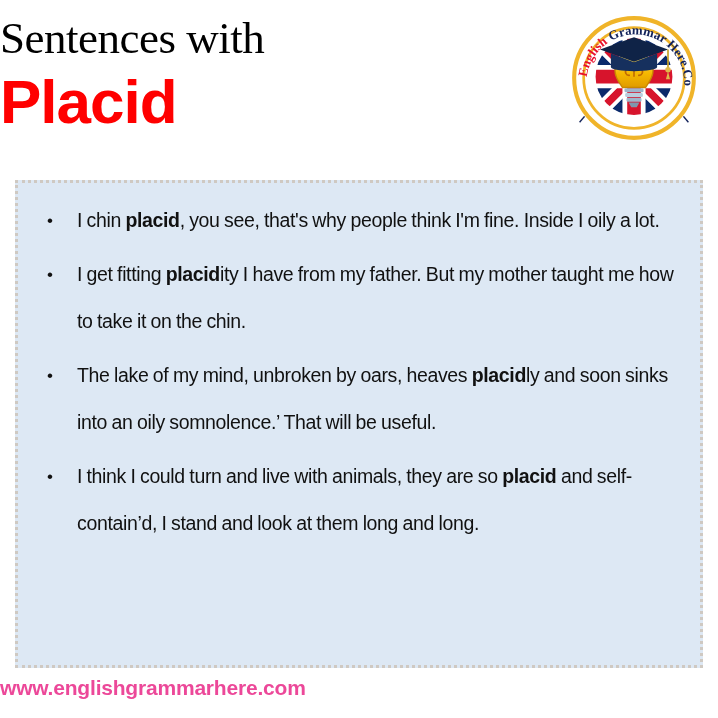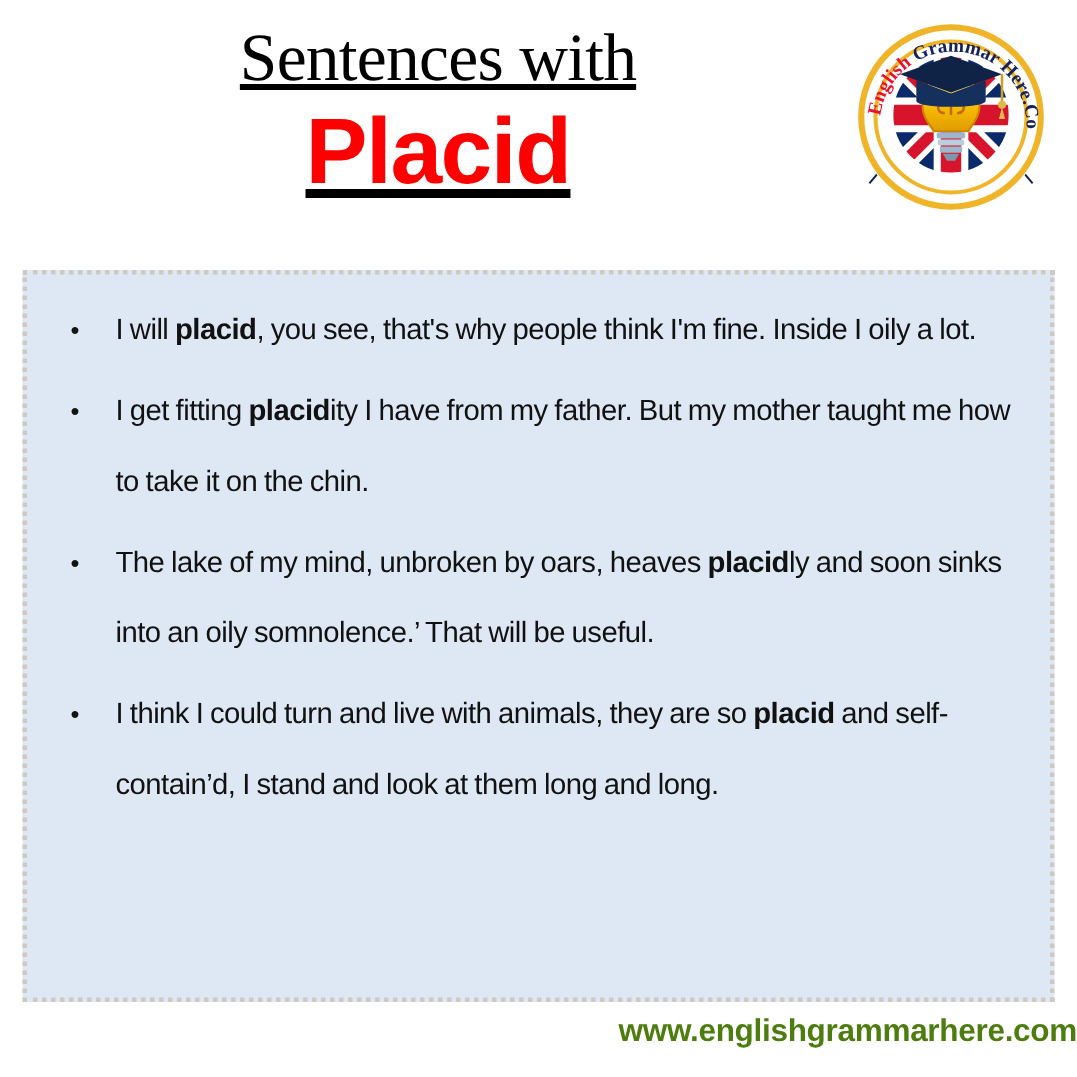--- a/index.html
+++ b/index.html
@@ -17,25 +17,24 @@
   }
 
   
   .header {
     position: relative;
     height: 172px;
     width: 718px;
   }
   .title-block {
     position: absolute;
-    left: 12px;
+    left: 0;
     top: 16px;
     width: 560px;
-    text-align: center;
-    text-decoration: underline;
+    text-align: left;
   }
   .title-line1 {
     font-family: "Liberation Serif", "DejaVu Serif", serif;
     font-size: 45px;
     font-weight: 400;
     color: #000000;
     line-height: 1.0;
     letter-spacing: -0.5px;
     white-space: nowrap;
   }
@@ -100,25 +99,25 @@
   ul.sentences li b {
     font-weight: bold;
   }
 
   
   .footer {
     position: absolute;
     left: 0;
     top: 676px;
     width: 718px;
-    text-align: right;
+    text-align: left;
     font-family: "Liberation Sans", sans-serif;
     font-size: 21px;
     font-weight: bold;
-    color: #4d7c0f;
+    color: #ec4899;
     letter-spacing: -0.2px;
   }
 </style>
 </head>
 <body>
 
 <div class="header">
 
   <div class="title-block">
     <div class="title-line1">Sentences with</div>
@@ -182,20 +181,20 @@
         <textPath href="#arcTop" startOffset="4%">
           <tspan fill="#e8112d">English </tspan><tspan fill="#13235b">Grammar Here.Com</tspan>
         </textPath>
       </text>
     </svg>
   </div>
 </div>
 
 <div class="content-box">
   <ul class="sentences">
-      <li><span>I will </span><b>placid</b><span>, you see, that's why people think I'm fine. Inside I oily a lot.</span></li>
+      <li><span>I chin </span><b>placid</b><span>, you see, that's why people think I'm fine. Inside I oily a lot.</span></li>
       <li><span>I get fitting </span><b>placid</b><span>ity I have from my father. But my mother taught me how to take it on the chin.</span></li>
       <li><span>The lake of my mind, unbroken by oars, heaves </span><b>placid</b><span>ly and soon sinks into an oily somnolence.’ That will be useful.</span></li>
       <li><span>I think I could turn and live with animals, they are so </span><b>placid</b><span> and self-contain’d, I stand and look at them long and long.</span></li>
     </ul>
 </div>
 
 <div class="footer">www.englishgrammarhere.com</div>
 
 </body></html>

